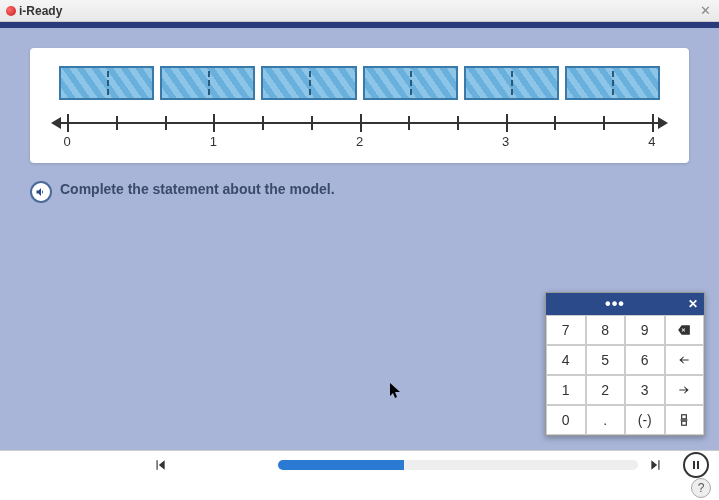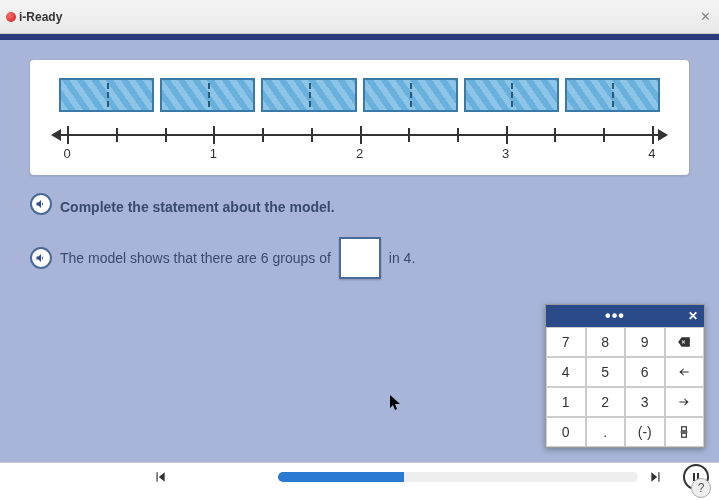--- a/index.html
+++ b/index.html
@@ -1,36 +1,36 @@
 <!DOCTYPE html>
 <html><head>
 <meta charset="utf-8">
 <style>
 *{box-sizing:border-box;margin:0;padding:0}
 body{width:719px;height:500px;background:#fff;font-family:Arial,sans-serif;overflow:hidden;position:relative}
-.header{height:34px;background:linear-gradient(#f5f5f5,#e8e8e8);border-bottom:1px solid #ccc;display:flex;align-items:center;position:relative}
+.header{height:22px;background:linear-gradient(#f5f5f5,#e8e8e8);border-bottom:1px solid #ccc;display:flex;align-items:center;position:relative}
 .logo{display:flex;align-items:center;gap:3px;padding-left:6px;font-weight:bold;font-size:12px;color:#333}
 .logo-dot{width:10px;height:10px;border-radius:50%;background:radial-gradient(circle at 35% 35%,#ff6b6b,#c41e1e)}
 .title{position:absolute;left:50%;transform:translateX(-50%);font-size:11px;color:#555}
 .close-x{position:absolute;right:8px;font-size:13px;color:#888;cursor:pointer}
 .bluebar{height:6px;background:#2a3a7a}
 .content{background:#a8b5d8;height:450px;position:relative;padding:20px 30px}
 .model-card{background:#fff;border-radius:4px;padding:18px 25px 10px;box-shadow:0 1px 3px rgba(0,0,0,.15)}
 .bars{display:flex;gap:6px;margin-bottom:8px;padding:0 4px}
 .bar{flex:1;height:34px;border:2px solid #3a7aa8;background:repeating-linear-gradient(55deg,#8cc5e8 0,#8cc5e8 6px,#6ab0dd 6px,#6ab0dd 12px);position:relative}
 .bar::after{content:"";position:absolute;left:50%;top:3px;bottom:3px;border-left:2px dashed #2a5a7a}
 .numline{position:relative;height:45px}
 .axis{position:absolute;top:14px;left:0;right:0;height:2px;background:#333}
 .arrow{position:absolute;top:9px;width:0;height:0;border-top:6px solid transparent;border-bottom:6px solid transparent}
 .arrow.l{left:-4px;border-right:10px solid #333}
 .arrow.r{right:-4px;border-left:10px solid #333}
 .tick{position:absolute;top:6px;width:2px;height:18px;background:#333}
 .tick.minor{top:8px;height:14px}
 .lbl{position:absolute;top:26px;font-size:13px;color:#333;transform:translateX(-50%)}
-.instr{margin-top:18px;display:flex;align-items:flex-end;gap:8px;font-size:14px;font-weight:bold;color:#3a4a6a}
+.instr{margin-top:18px;display:flex;align-items:flex-start;gap:8px;font-size:14px;font-weight:bold;color:#3a4a6a}
 .speaker{width:22px;height:22px;border-radius:50%;background:#fff;border:2px solid #4a6a9a;display:flex;align-items:center;justify-content:center;flex-shrink:0}
 .speaker svg{width:12px;height:12px}
 .stmt{margin-top:22px;display:flex;align-items:center;gap:8px;font-size:14px;color:#3a4a6a}
 .inputbox{width:42px;height:42px;background:#fff;border:2px solid #4a6a9a;box-shadow:0 1px 2px rgba(0,0,0,.2)}
 .keypad{position:absolute;right:14px;bottom:42px;width:160px;background:#fff;border:1px solid #999;box-shadow:0 2px 6px rgba(0,0,0,.3)}
 .kp-head{background:#2a4a8a;height:22px;display:flex;align-items:center;justify-content:flex-end;padding:0 6px;gap:10px}
 .kp-dots{color:#fff;font-weight:bold;letter-spacing:1px;margin-right:auto;margin-left:auto}
 .kp-x{color:#fff;font-size:12px;font-weight:bold;cursor:pointer}
 .kp-grid{display:grid;grid-template-columns:repeat(4,1fr)}
 .kp-btn{height:30px;border:1px solid #ccc;background:#fff;display:flex;align-items:center;justify-content:center;font-size:14px;color:#333;cursor:pointer}
@@ -93,30 +93,20 @@
 
   <div class="instr">
     <div class="speaker">
       <svg viewBox="0 0 24 24" fill="#2a4a8a">
           <path d="M3 9v6h4l5 5V4L7 9H3zm13 3a4 4 0 0 0-2-3.5v7A4 4 0 0 0 16 12z"></path>
         </svg>
     </div>
     <span>Complete the statement about the model.</span>
   </div>
 
-  <div class="stmt">
-    <div class="speaker">
-      <svg viewBox="0 0 24 24" fill="#2a4a8a">
-          <path d="M3 9v6h4l5 5V4L7 9H3zm13 3a4 4 0 0 0-2-3.5v7A4 4 0 0 0 16 12z"></path>
-        </svg>
-    </div>
-    <span>The model shows that there are 6 groups of</span>
-    <div class="inputbox"></div>
-    <span>in 4.</span>
-  </div>
 
   <div class="keypad">
     <div class="kp-head">
       <span class="kp-dots">•••</span>
       <span class="kp-x">✕</span>
     </div>
     <div class="kp-grid">
       <div class="kp-btn">7</div>
       <div class="kp-btn">8</div>
       <div class="kp-btn">9</div>

